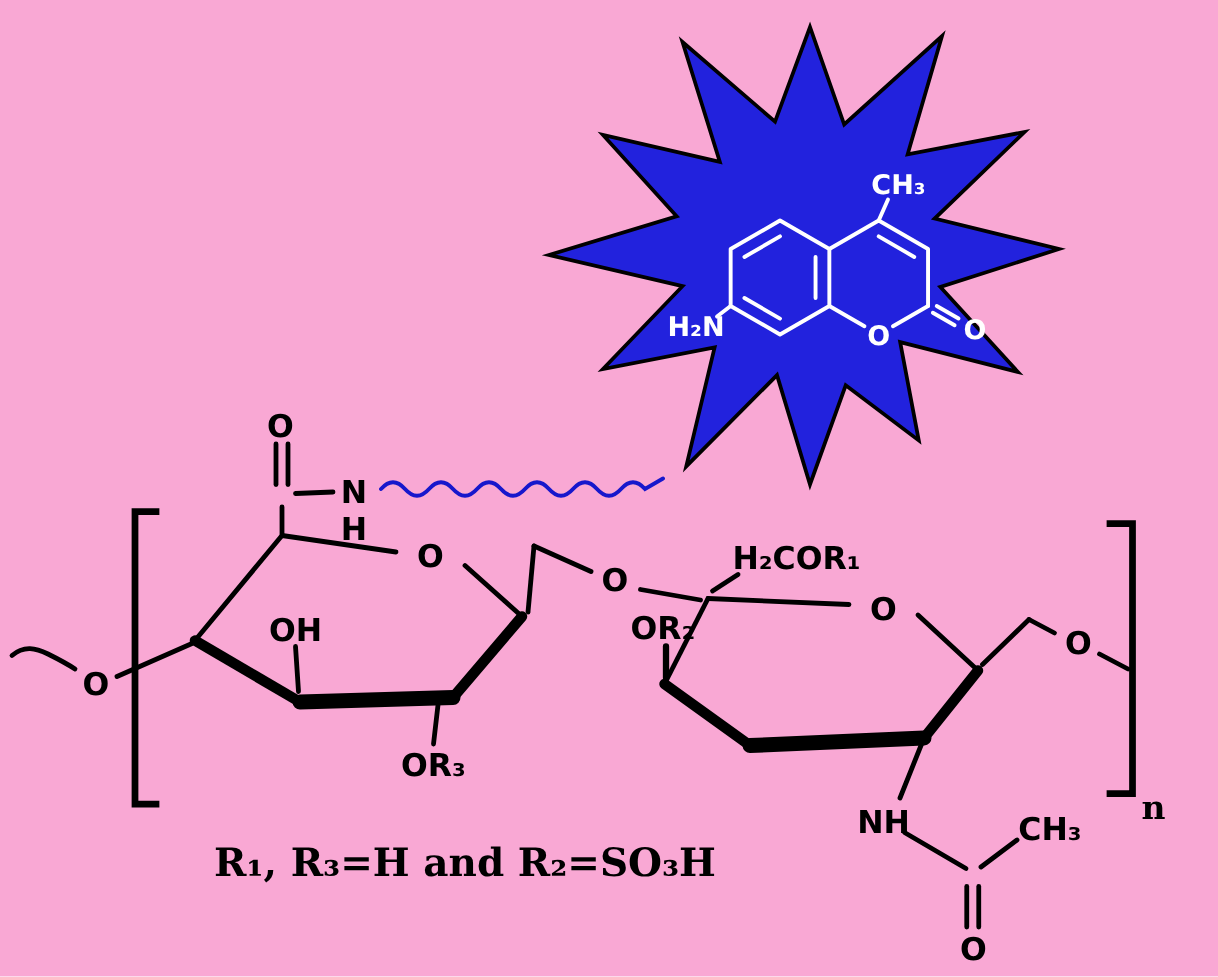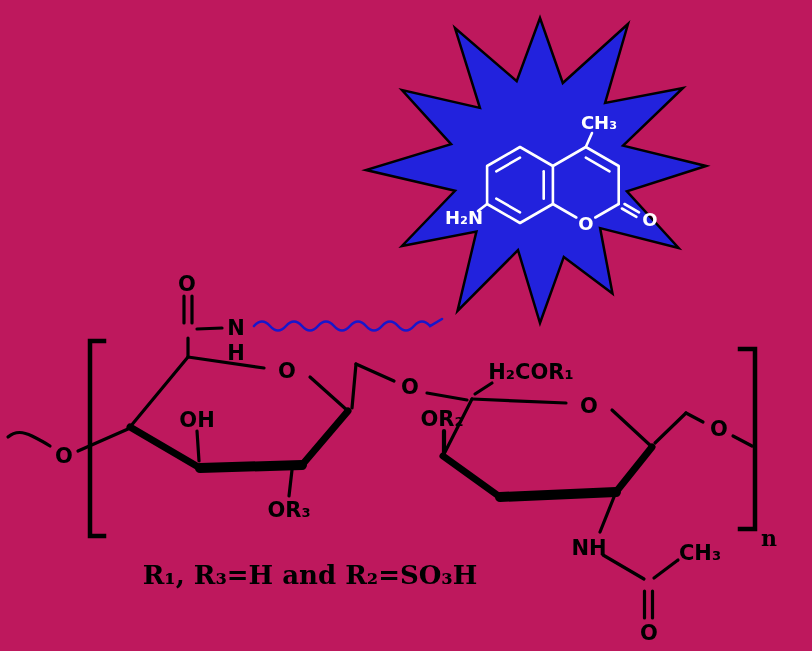--- a/index.html
+++ b/index.html
@@ -1,16 +1,16 @@
 <!DOCTYPE html>
 <html><head>
 <meta charset="utf-8">
 <style>
   html,body{margin:0;padding:0;background:#ffffff;}
-  .stage{position:relative;width:812px;height:651px;background:#be185d;overflow:hidden;}
+  .stage{position:relative;width:812px;height:651px;background:#f9a8d4;overflow:hidden;}
   svg{display:block;}
   .bond{stroke:#000;fill:none;stroke-linecap:round;stroke-linejoin:round;}
   .b3{stroke-width:3.2;}
   .b4{stroke-width:4.2;}
   .b7{stroke-width:7;}
   .b10{stroke-width:10;}
   .bracket{stroke:#000;fill:none;stroke-width:4.5;stroke-linecap:square;}
   .wbond{stroke:#fff;fill:none;stroke-width:2.6;stroke-linecap:round;stroke-linejoin:round;}
   .wave{fill:none;stroke-width:2.6;stroke-linecap:round;}
   .star{stroke:#000;stroke-width:2.5;stroke-linejoin:miter;}

